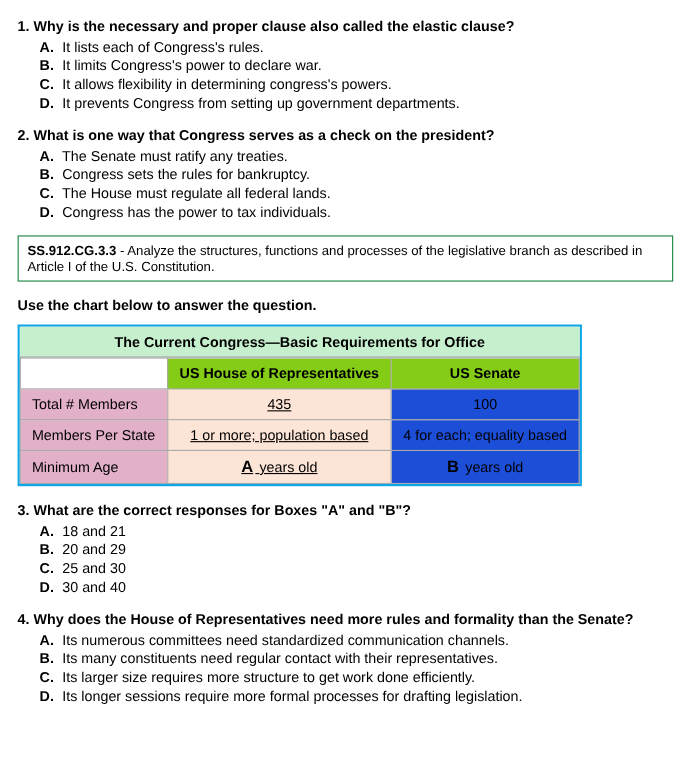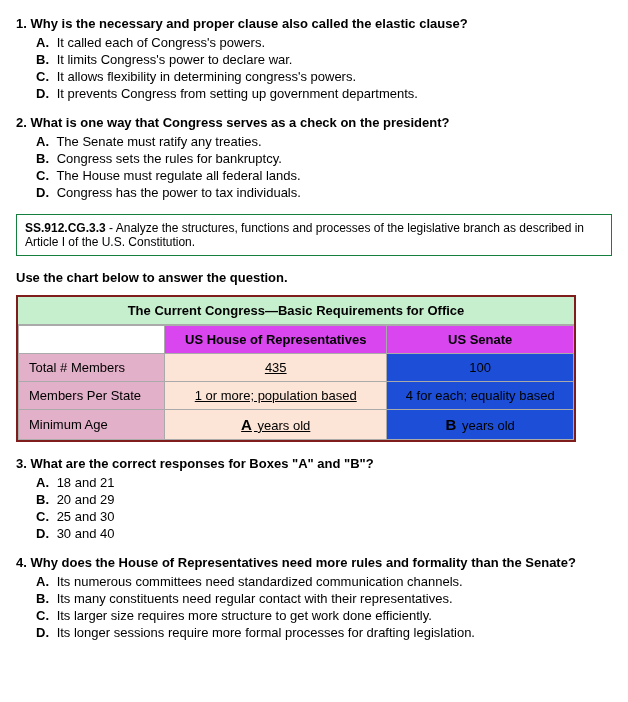--- a/index.html
+++ b/index.html
@@ -36,45 +36,45 @@
       font-size: 12px;
     }
     .standard-box .standard-id {
       font-weight: bold;
     }
     .chart-instruction {
       font-weight: bold;
       margin-bottom: 10px;
     }
     .chart-container {
-      border: 2px solid #7f1d1d;
+      border: 2px solid #0ea5e9;
       margin-bottom: 14px;
       display: inline-block;
-      width: 560px;
+      width: 513px;
     }
     .chart-title {
       background: #c6efce;
       text-align: center;
       font-weight: bold;
       padding: 6px;
       border-bottom: 1px solid #aaa;
       font-size: 13px;
     }
     .chart-table {
       width: 100%;
       border-collapse: collapse;
     }
     .chart-table th, .chart-table td {
       border: 1px solid #aaa;
       padding: 6px 10px;
       text-align: center;
       font-size: 13px;
     }
     .chart-table th {
-      background: #d946ef;
+      background: #84cc16;
     }
     .chart-table td.row-header {
       background: #e2b0c8;
       font-weight: normal;
       text-align: left;
     }
     .chart-table td.house-cell {
       background: #fce4d6;
       text-decoration: underline;
     }
@@ -94,21 +94,21 @@
 
 
 <div class="question-block">
   <div class="question-text">
     <span>1.</span>
     <span>Why is the necessary and proper clause also called the elastic clause?</span>
   </div>
   <ul class="answer-list">
     <li>
       <span class="letter">A.</span>
-      <span>It called each of Congress's powers.</span>
+      <span>It lists each of Congress's rules.</span>
     </li>
     <li>
       <span class="letter">B.</span>
       <span>It limits Congress's power to declare war.</span>
     </li>
     <li>
       <span class="letter">C.</span>
       <span>It allows flexibility in determining congress's powers.</span>
     </li>
     <li>

